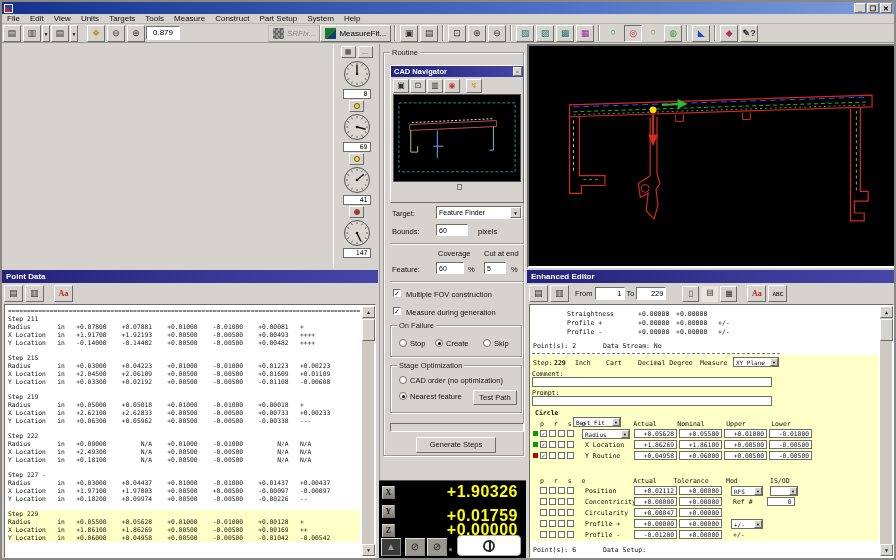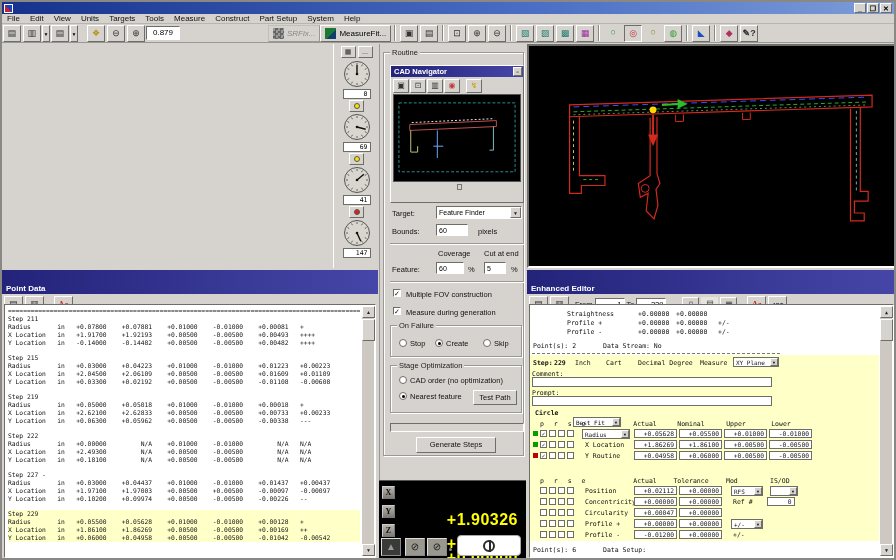--- a/index.html
+++ b/index.html
@@ -91,42 +91,42 @@
   .pushbtn{position:absolute;font-size:7.5px;text-align:center;color:#111;}
 
   
   .cadview{position:absolute;left:525px;top:42px;width:369px;height:224px;background:#000;
      border:2px solid;border-color:#6f6d68 #ffffff #ffffff #6f6d68;}
   .cadview svg{display:block;width:100%;height:100%;}
 
   
   .pdpanel{position:absolute;left:0;top:268px;width:376px;height:290px;background:#d6d3ce;}
   .ptitle{height:13px;background:linear-gradient(90deg,#23237a,#4646a8);color:#fff;
-     font:bold 8px "Liberation Sans",sans-serif;line-height:13px;padding:12px 4px;}
+     font:bold 8px "Liberation Sans",sans-serif;line-height:13px;padding:0 4px;}
   .ptools{height:20px;display:flex;align-items:center;padding-left:2px;gap:2px;}
   .pt-btn{width:19px;height:17px;font-size:9px;line-height:15px;text-align:center;color:#333;}
   .aa{color:#c02020;font:bold 8px "Liberation Serif",serif;}
   .pd-body{position:absolute;left:2px;top:34px;right:2px;bottom:2px;background:#fff;
      border:1px solid;border-color:#6f6d68 #fff #fff #6f6d68;overflow:hidden;}
   .pd-list{position:absolute;left:3px;top:2px;right:15px;font:6.3px "DejaVu Sans Mono",monospace;
      line-height:8px;white-space:pre;color:#111;}
   .pd-sep{white-space:pre;overflow:hidden;}
   .pd-block{margin-bottom:7px;white-space:pre;}
   .pd-block.hl{background:#ffffc8;}
   .vscroll{position:absolute;right:1px;top:1px;bottom:1px;width:13px;background:#cdc9c2;
      border-left:1px solid #fff;}
   .sc-btn{position:absolute;left:0;width:13px;height:12px;font-size:5px;text-align:center;line-height:11px;color:#222;}
   .sc-thumb{position:absolute;left:0;top:13px;width:13px;height:22px;}
 
   
   .dro{position:absolute;left:377px;top:478px;width:147px;height:80px;background:#000;border-top:1px solid #555;}
   .dro-row{position:absolute;left:3px;height:18px;display:flex;align-items:center;}
   .axis-key{width:13px;height:13px;background:linear-gradient(180deg,#b8b5ae,#7d7a74);
      border:1px outset #ccc;color:#111;font:bold 8px "Liberation Serif",serif;text-align:center;line-height:12px;}
-  .dro-val{position:absolute;right:8px;font:bold 16px "Liberation Sans",sans-serif;color:#ffff00;letter-spacing:.5px;margin-top:28px;}
+  .dro-val{position:absolute;right:8px;font:bold 16px "Liberation Sans",sans-serif;color:#ffff00;letter-spacing:.5px;}
   .dro-btn{position:absolute;width:20px;height:18px;background:#9a978f;border:1px outset #ddd;
      font-size:10px;color:#222;text-align:center;line-height:16px;}
   .go-btn{position:absolute;right:5px;bottom:4px;width:64px;height:21px;background:#fff;border-radius:4px;
      border:1px solid #aaa;display:flex;align-items:center;justify-content:center;}
   .go-ic{width:12px;height:12px;border:2px solid #2a2a2a;border-radius:50%;position:relative;}
   .go-ic::after{content:"";position:absolute;left:4px;top:-2px;width:2px;height:12px;background:#2a2a2a;}
   .dro-dot{position:absolute;width:3px;height:3px;border-radius:50%;background:#888;}
 
   
   .edpanel{position:absolute;left:525px;top:268px;width:369px;height:290px;background:#d6d3ce;}
@@ -535,21 +535,21 @@
       <div class="ed-abs" style="left:37px;top:23px">Profile -</div>
       <div class="ed-abs" style="left:108px;top:23px">+0.00000</div>
       <div class="ed-abs" style="left:146px;top:23px">+0.00000</div>
       <div class="ed-abs" style="left:188px;top:23px">+/-</div>
       <div class="ed-abs" style="left:3px;top:37px">Point(s): 2</div>
       <div class="ed-abs" style="left:73px;top:37px">Data Stream: No</div>
       <div class="dashsep" style="top:48px"></div>
 
       <div class="yellowblk" style="top:50px;height:186px"></div>
 
-      <div class="ed-abs" style="left:3px;top:54px;font-weight:bold">Step:</div>
+      <div class="ed-abs" style="left:3px;top:54px;font-weight:normal">Step:</div>
       <div class="ed-abs" style="left:24px;top:54px;font-weight:bold">229</div>
       <div class="ed-abs" style="left:45px;top:54px">Inch</div>
       <div class="ed-abs" style="left:76px;top:54px">Cart</div>
       <div class="ed-abs" style="left:108px;top:54px">Decimal Degree</div>
       <div class="ed-abs" style="left:170px;top:54px">Measure</div>
       <div class="labcombo ed-abs" style="left:203px;top:52px;width:46px">
         <span>XY Plane</span><span class="ar">▼</span>
       </div>
 
       <div class="ed-abs" style="left:2px;top:65px">Comment:</div>

